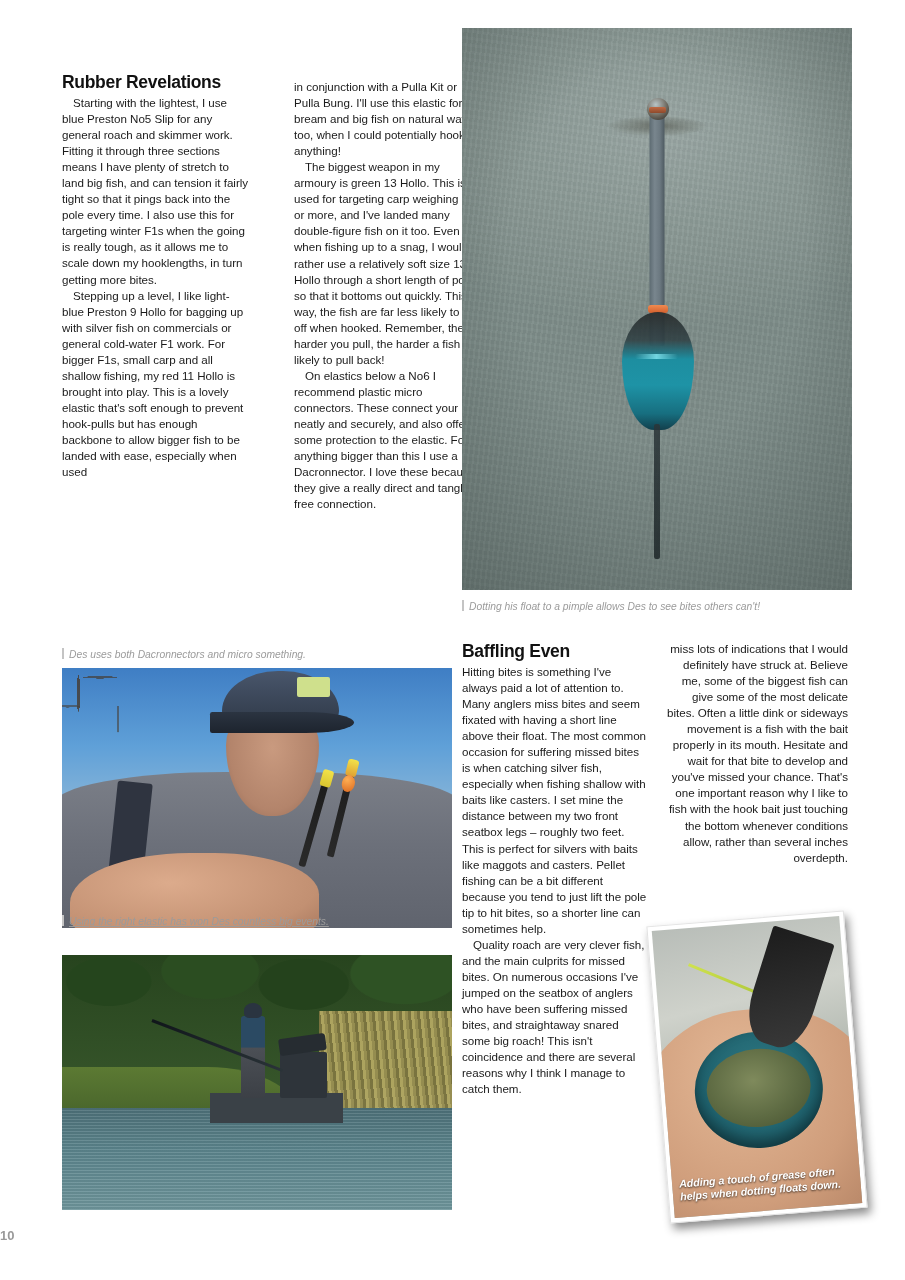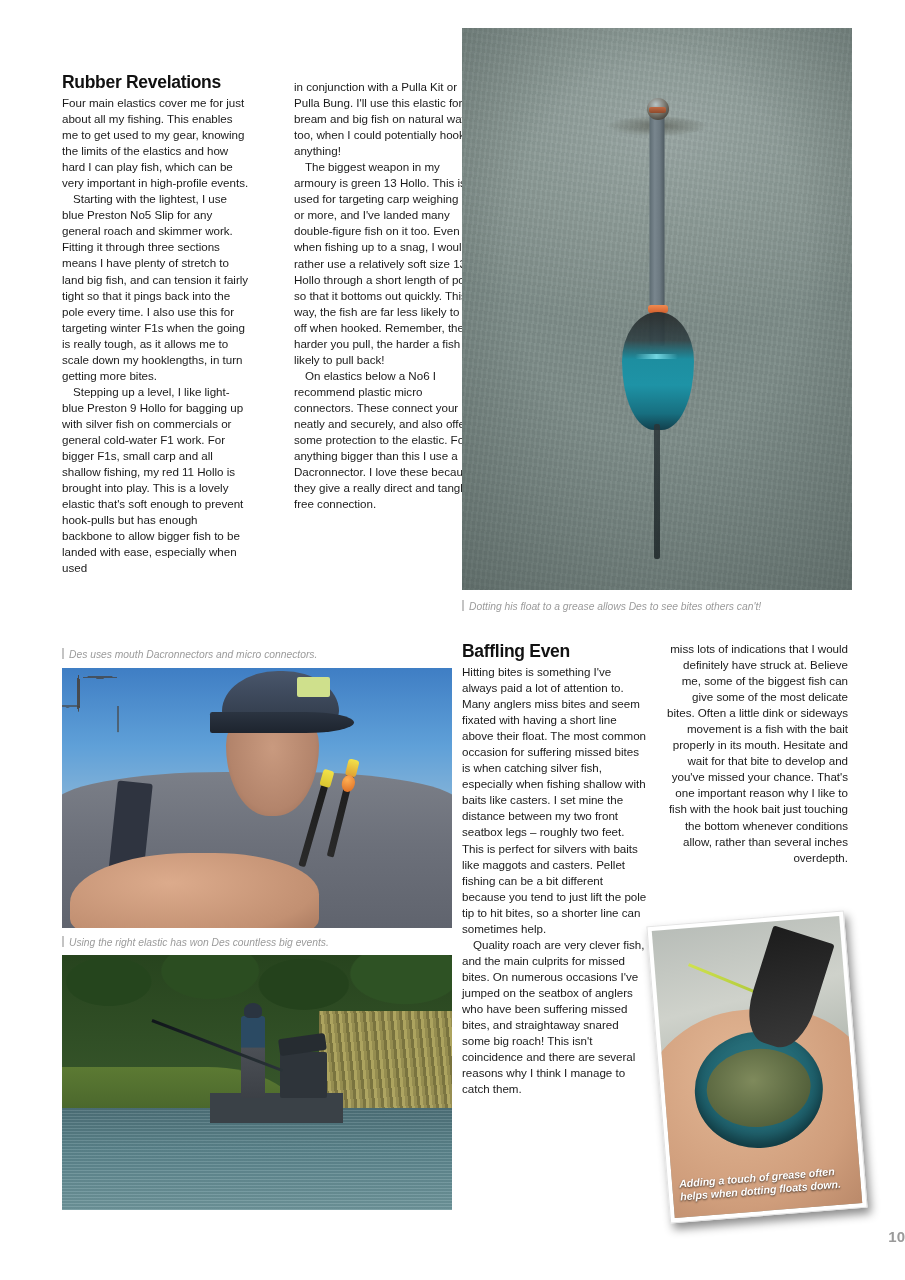--- a/index.html
+++ b/index.html
@@ -299,34 +299,33 @@
     font-size:10.6px;
     font-style: italic;
     font-weight: 600;
     line-height:13px;
     text-shadow: 0 1px 2px rgba(0,0,0,.7);
   }
 
   
   #page-number {
     position:absolute; left:0; top:1228px; width:905px;
-    text-align:right;
-    font-size:15px;
+    text-align:left;
+    font-size:13px;
     color:#9a9a9a;
     font-weight:bold;
   }
 </style>
 </head>
 <body>
 
 <div class="page">
 
   <div class="col" style="left:62px; top:72px; width:188px;">
     <h2 class="head">Rubber Revelations</h2>
-    <p>Four main elastics cover me for just about all my fishing. This enables me to get used to my gear, knowing the limits of the elastics and how hard I can play fish, which can be very important in high-profile events.</p>
     <p class="indent">Starting with the lightest, I use blue Preston No5 Slip for any general roach and skimmer work. Fitting it through three sections means I have plenty of stretch to land big fish, and can tension it fairly tight so that it pings back into the pole every time. I also use this for targeting winter F1s when the going is really tough, as it allows me to scale down my hooklengths, in turn getting more bites.</p>
     <p class="indent">Stepping up a level, I like light-blue Preston 9 Hollo for bagging up with silver fish on commercials or general cold-water F1 work. For bigger F1s, small carp and all shallow fishing, my red 11 Hollo is brought into play. This is a lovely elastic that's soft enough to prevent hook-pulls but has enough backbone to allow bigger fish to be landed with ease, especially when used</p>
   </div>
 
   <div class="col" style="left:262px; top:79px; width:190px;margin-left:32px;">
     <p>in conjunction with a Pulla Kit or Pulla Bung. I'll use this elastic for bream and big fish on natural waters too, when I could potentially hook anything!</p>
     <p class="indent">The biggest weapon in my armoury is green 13 Hollo. This is used for targeting carp weighing 3lb or more, and I've landed many double-figure fish on it too. Even when fishing up to a snag, I would rather use a relatively soft size 13 Hollo through a short length of pole so that it bottoms out quickly. This way, the fish are far less likely to bolt off when hooked. Remember, the harder you pull, the harder a fish is likely to pull back!</p>
     <p class="indent">On elastics below a No6 I recommend plastic micro connectors. These connect your line neatly and securely, and also offer some protection to the elastic. For anything bigger than this I use a Dacronnector. I love these because they give a really direct and tangle-free connection.</p>
   </div>
 
@@ -335,45 +334,45 @@
     <div class="meniscus"></div>
     <div class="float-stem"></div>
     <div class="float-tip"></div>
     <div class="float-orange"></div>
     <div class="float-body"></div>
     <div class="float-lower"></div>
     <div class="vignette"></div>
   </div>
 
   <div class="caption" style="left:462px; top:600px;">
-    <span class="bar"></span><span>Dotting his float to a grease allows Des to see bites others can't!</span>
+    <span class="bar"></span><span>Dotting his float to a pimple allows Des to see bites others can't!</span>
   </div>
 
   <div class="caption" style="left:62px; top:648px;">
-    <span class="bar"></span><span>Des uses mouth Dacronnectors and micro connectors.</span>
+    <span class="bar"></span><span>Des uses both Dacronnectors and micro something.</span>
   </div>
 
   <div class="photo" id="photo-portrait">
     <div class="sky-branch"></div>
     <div class="p-body"></div>
     <div class="p-strap"></div>
     <div class="p-face"></div>
     <div class="p-cap"></div>
     <div class="p-brim"></div>
     <div class="p-float a">
       <div class="tip"></div>
     </div>
     <div class="p-float b">
       <div class="tip"></div>
       <div class="bead"></div>
     </div>
     <div class="p-hand"></div>
   </div>
 
-  <div class="caption" style="left:62px; top:936px;">
+  <div class="caption" style="left:62px; top:915px;text-decoration:underline;">
     <span class="bar"></span><span>Using the right elastic has won Des countless big events.</span>
   </div>
 
   <div class="photo" id="photo-bank">
     <div class="b-trees"></div>
     <div class="b-reeds"></div>
     <div class="b-grass"></div>
     <div class="b-water"></div>
     <div class="b-platform"></div>
     <div class="b-box"></div>

